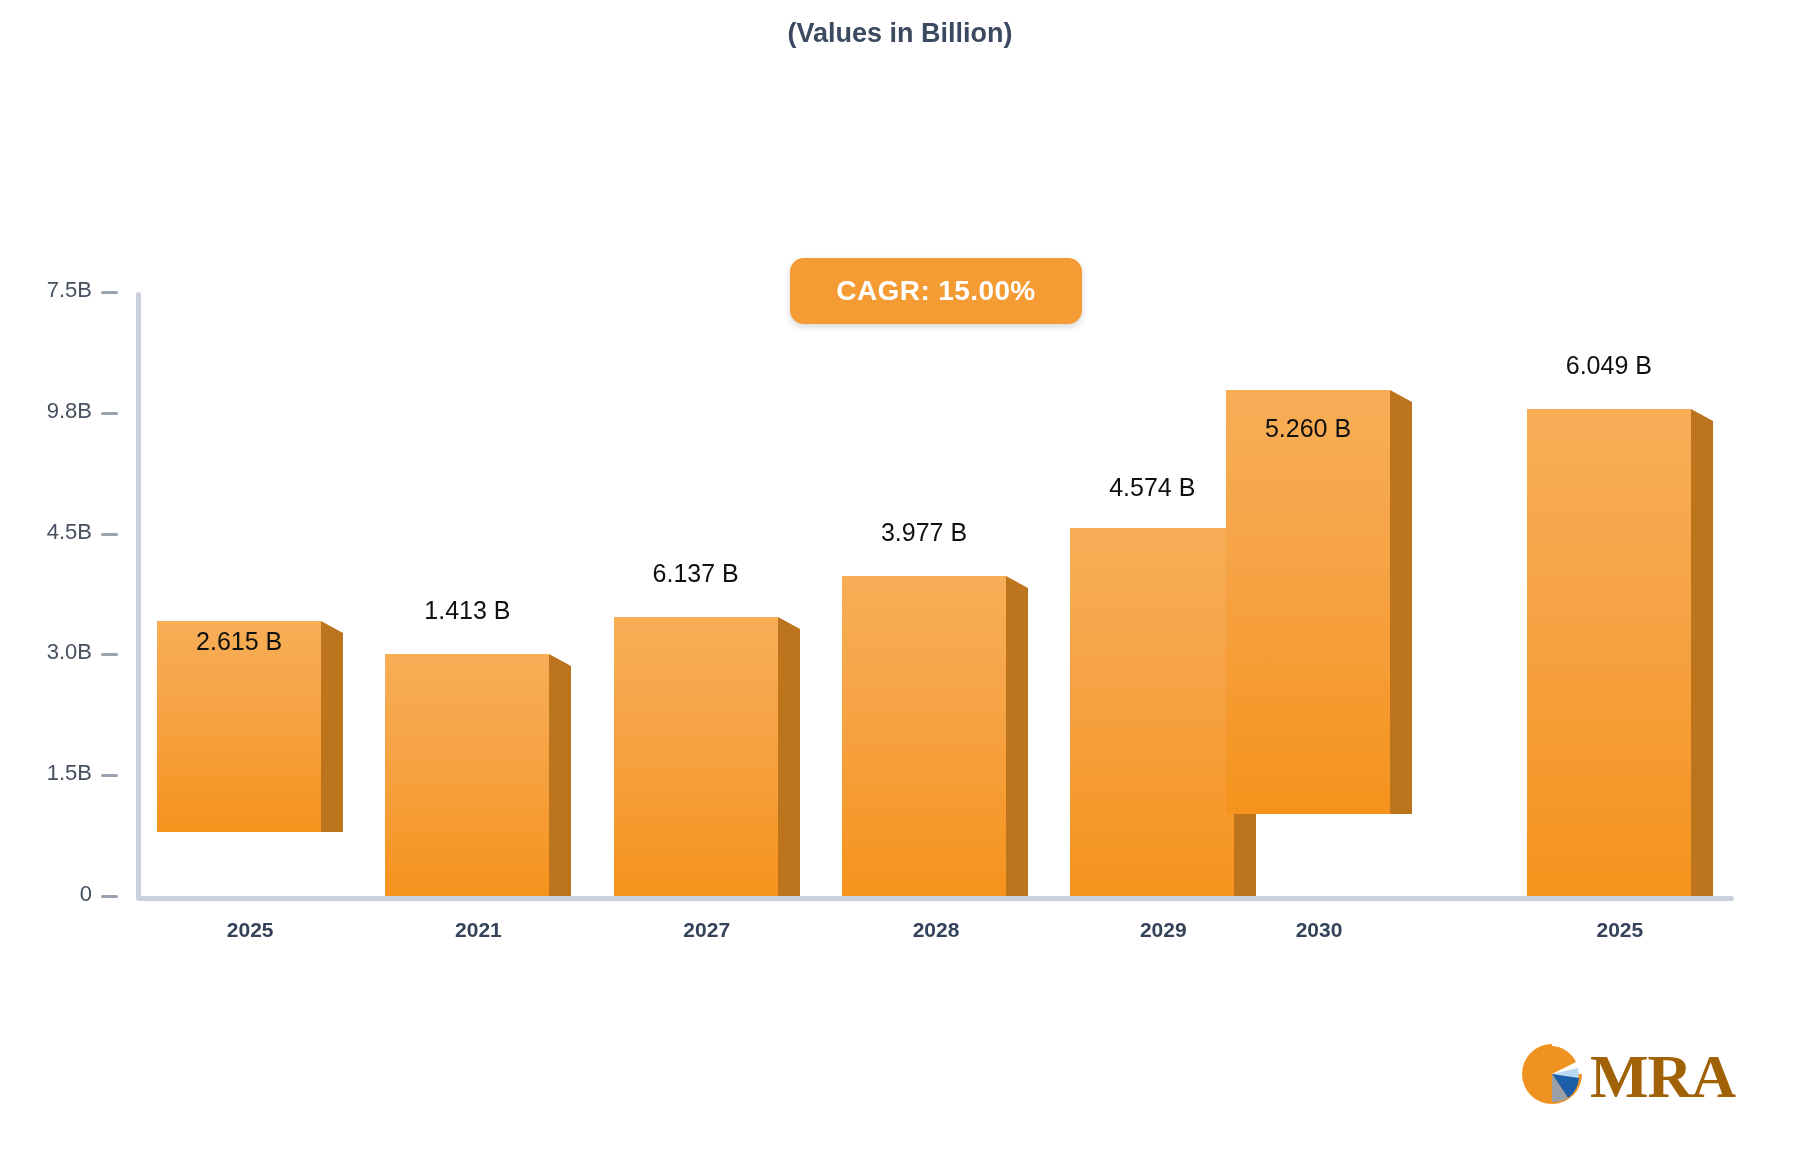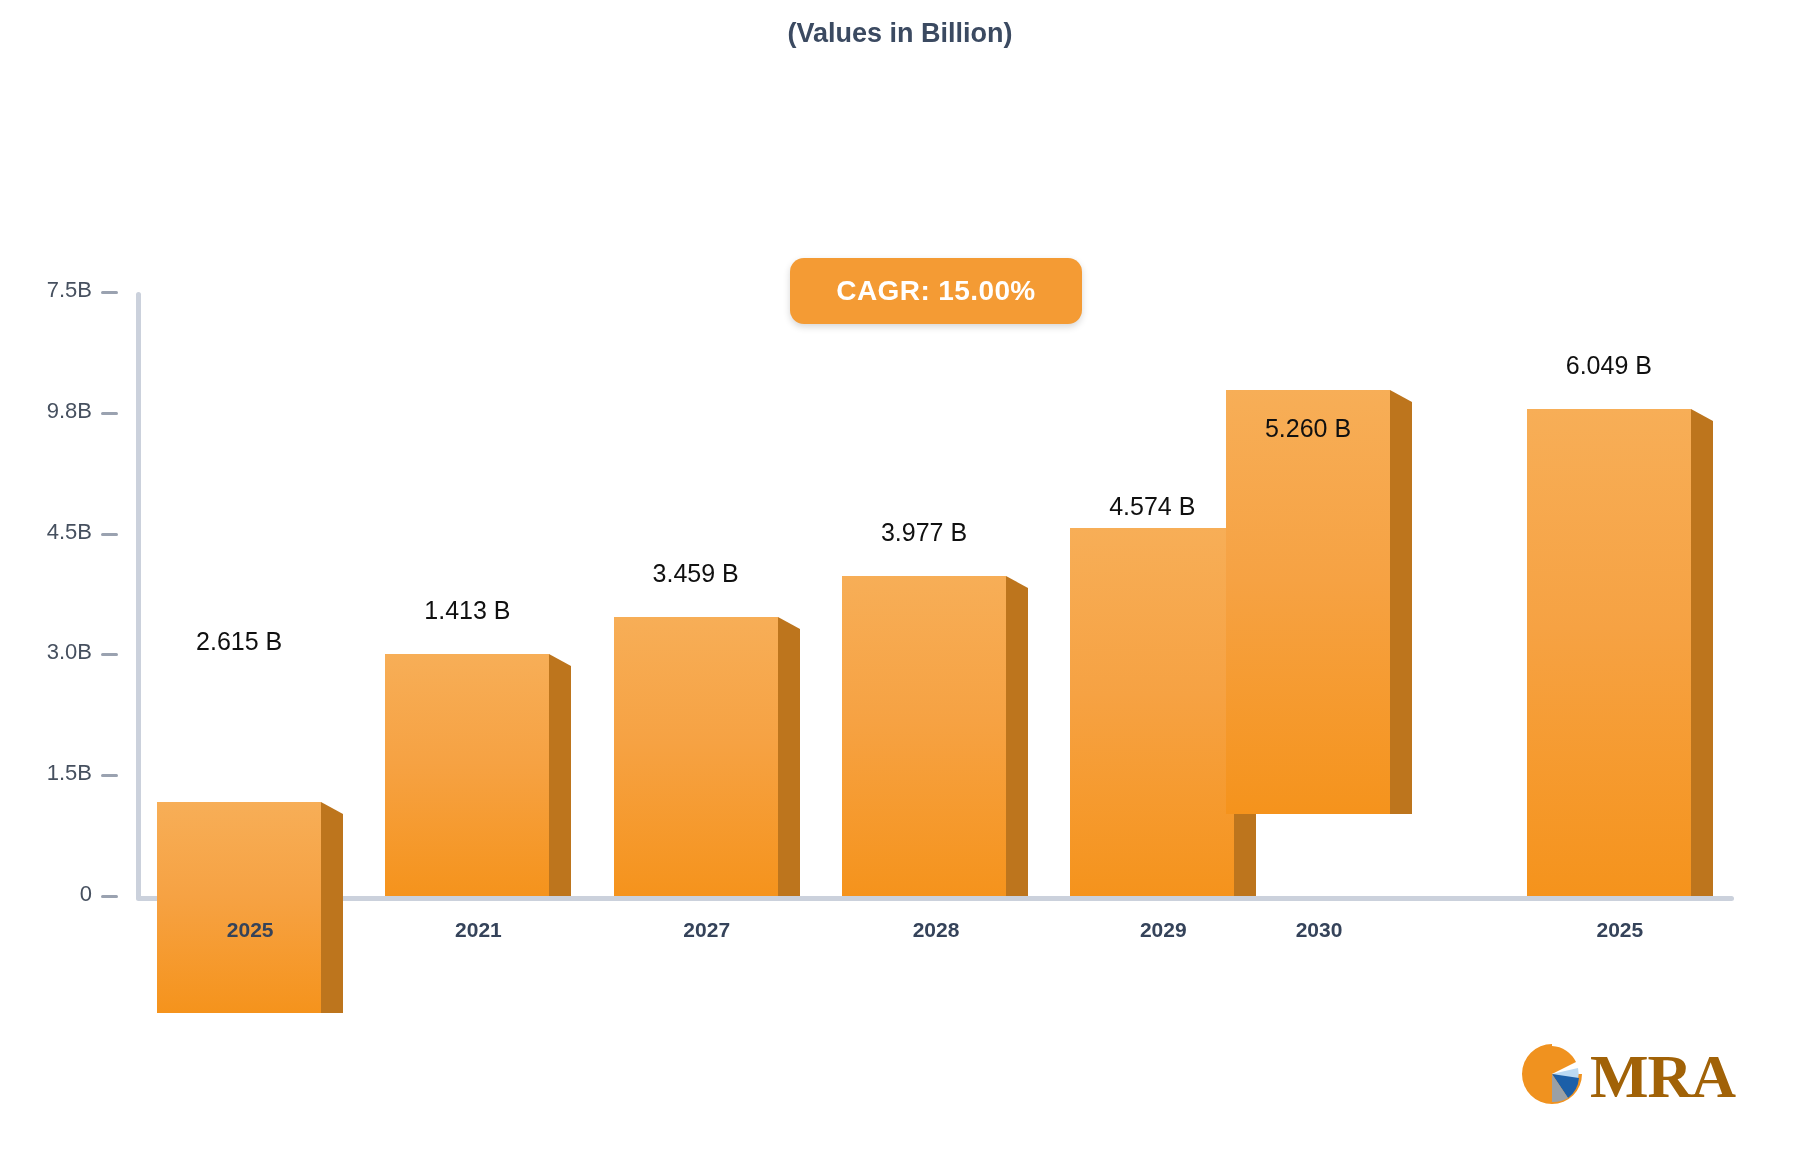--- a/index.html
+++ b/index.html
@@ -211,53 +211,53 @@
       <div class="y-tick" style="top: 412.8px;">
         <span class="tick-label">9.8B</span>
         <span class="tick-mark"></span>
       </div>
       <div class="y-tick" style="top: 292px;">
         <span class="tick-label">7.5B</span>
         <span class="tick-mark"></span>
       </div>
     </div>
   <div id="bars">
-      <div class="bar-group" style="left: 157.143px; top: 0px; width: 164px; height: 1013px; position: absolute;">
+      <div class="bar-group" style="left: 157.143px; top: 0px; width: 164px; height: 832px; position: absolute;">
         <div class="bar-side" style="left: 164px; height: 198.595px;"></div>
         <div style="position: absolute; left: 164px; bottom: 198.595px; width: 0px; height: 0px; border-left: 22px solid rgb(189, 117, 29); border-top: 12px solid transparent;"></div>
         <div class="bar-front" style="height: 210.595px;"></div>
         <div class="bar-value" style="top: 627.405px;">2.615 B</div>
         <div class="bar-xlabel" style="top: 918px; left: 93px;">2025</div>
       </div>
       <div class="bar-group" style="left: 385.429px; top: 0px; width: 164px; height: 896px; position: absolute;">
         <div class="bar-side" style="left: 164px; height: 230.164px;"></div>
         <div style="position: absolute; left: 164px; bottom: 230.164px; width: 0px; height: 0px; border-left: 22px solid rgb(189, 117, 29); border-top: 12px solid transparent;"></div>
         <div class="bar-front" style="height: 242.164px;"></div>
         <div class="bar-value" style="top: 595.836px;">1.413 B</div>
         <div class="bar-xlabel" style="top: 918px; left: 93px;">2021</div>
       </div>
       <div class="bar-group" style="left: 613.714px; top: 0px; width: 164px; height: 896px; position: absolute;">
         <div class="bar-side" style="left: 164px; height: 266.565px;"></div>
         <div style="position: absolute; left: 164px; bottom: 266.565px; width: 0px; height: 0px; border-left: 22px solid rgb(189, 117, 29); border-top: 12px solid transparent;"></div>
         <div class="bar-front" style="height: 278.565px;"></div>
-        <div class="bar-value" style="top: 559.435px;">3.459 B</div>
+        <div class="bar-value" style="top: 559.435px;">6.137 B</div>
         <div class="bar-xlabel" style="top: 918px; left: 93px;">2027</div>
       </div>
       <div class="bar-group" style="left: 842px; top: 0px; width: 164px; height: 896px; position: absolute;">
         <div class="bar-side" style="left: 164px; height: 308.281px;"></div>
         <div style="position: absolute; left: 164px; bottom: 308.281px; width: 0px; height: 0px; border-left: 22px solid rgb(189, 117, 29); border-top: 12px solid transparent;"></div>
         <div class="bar-front" style="height: 320.281px;"></div>
         <div class="bar-value" style="top: 517.719px;">3.977 B</div>
         <div class="bar-xlabel" style="top: 918px; left: 94px;">2028</div>
       </div>
       <div class="bar-group" style="left: 1070.29px; top: 0px; width: 164px; height: 896px; position: absolute;">
         <div class="bar-side" style="left: 164px; height: 356.359px;"></div>
         <div style="position: absolute; left: 164px; bottom: 356.359px; width: 0px; height: 0px; border-left: 22px solid rgb(189, 117, 29); border-top: 12px solid transparent;"></div>
         <div class="bar-front" style="height: 368.359px;"></div>
-        <div class="bar-value" style="top: 492px; text-align: center;">4.574 B</div>
+        <div class="bar-value" style="top: 473px; text-align: center;">4.574 B</div>
         <div class="bar-xlabel" style="top: 918px; left: 93px;">2029</div>
       </div>
       <div class="bar-group" style="left: 1226px; top: 0px; width: 164px; height: 814px; position: absolute;">
         <div class="bar-side" style="left: 164px; height: 411.605px;"></div>
         <div style="position: absolute; left: 164px; bottom: 411.605px; width: 0px; height: 0px; border-left: 22px solid rgb(189, 117, 29); border-top: 12px solid transparent;"></div>
         <div class="bar-front" style="height: 423.605px;"></div>
         <div class="bar-value" style="top: 414.395px;">5.260 B</div>
         <div class="bar-xlabel" style="top: 918px; left: 93px;">2030</div>
       </div>
       <div class="bar-group" style="left: 1526.86px; top: 0px; width: 164px; height: 896px; position: absolute;">

